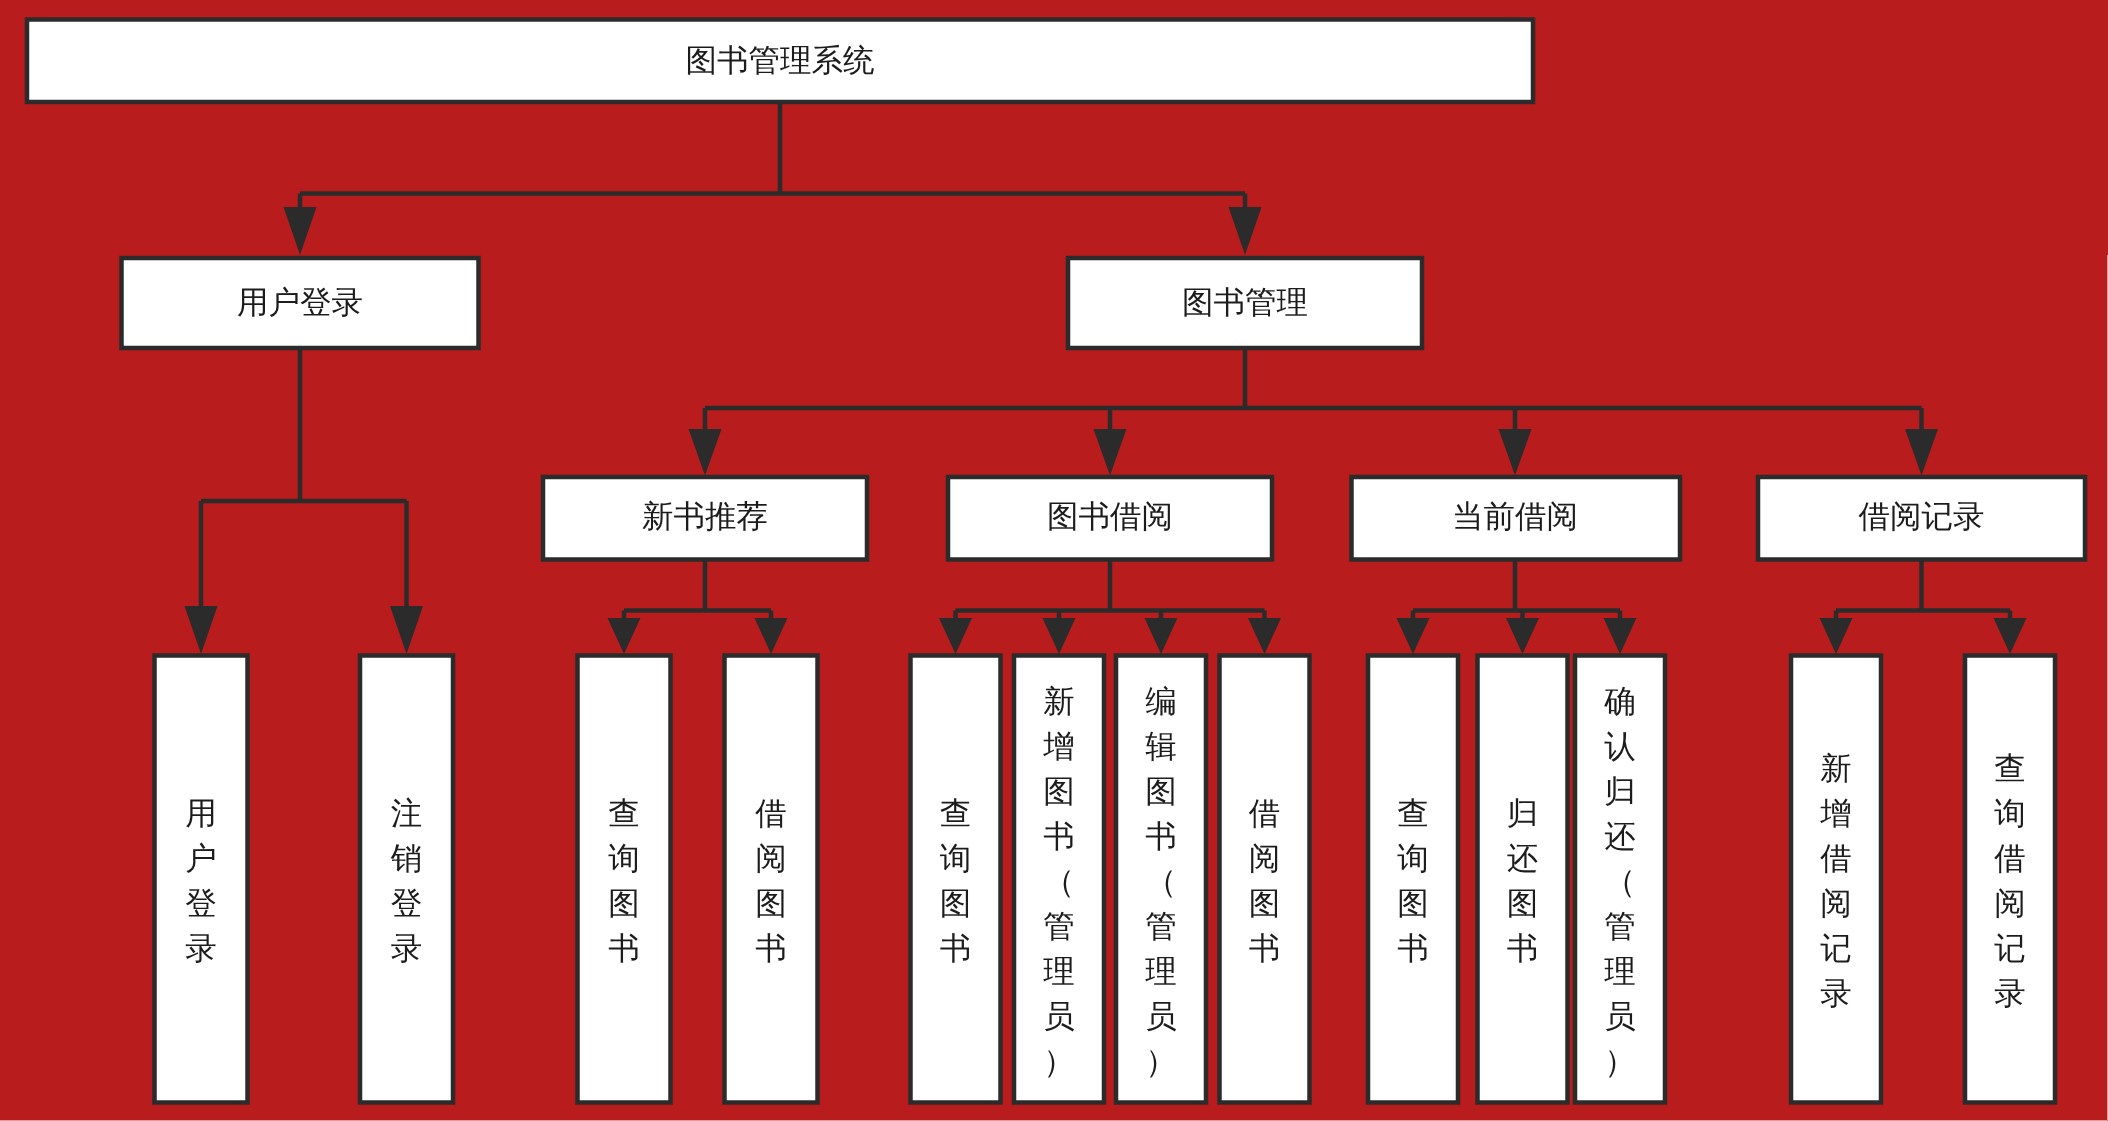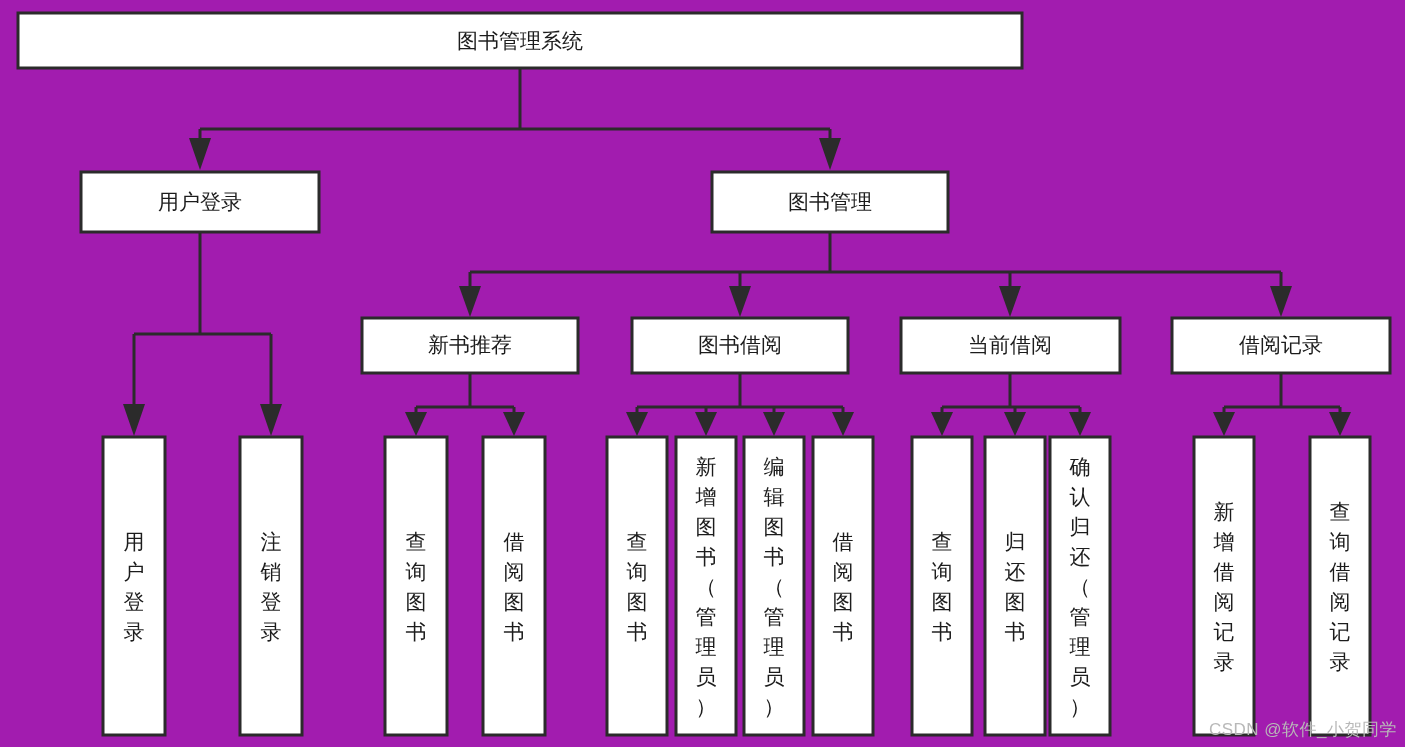--- a/index.html
+++ b/index.html
@@ -10,21 +10,21 @@
   body {
     width: 1405px;
     height: 747px;
     font-family: "Liberation Sans", sans-serif;
     overflow: hidden;
   }
   #diagram-root {
     position: relative;
     width: 1405px;
     height: 747px;
-    background: #a21caf;
+    background: #b91c1c;
   }
   svg#flow {
     position: absolute;
     top: 0;
     left: 0;
     width: 1405px;
     height: 747px;
     display: block;
   }
   .node-rect {
@@ -221,14 +221,13 @@
           <text class="node-label-v" x="1224" y="519.4"><tspan x="1224" dy="0">新</tspan><tspan x="1224" dy="30">增</tspan><tspan x="1224" dy="30">借</tspan><tspan x="1224" dy="30">阅</tspan><tspan x="1224" dy="30">记</tspan><tspan x="1224" dy="30">录</tspan></text>
         </g>
         <g>
           <rect class="node-rect" x="1310" y="437" width="60" height="298"></rect>
           <text class="node-label-v" x="1340" y="519.4"><tspan x="1340" dy="0">查</tspan><tspan x="1340" dy="30">询</tspan><tspan x="1340" dy="30">借</tspan><tspan x="1340" dy="30">阅</tspan><tspan x="1340" dy="30">记</tspan><tspan x="1340" dy="30">录</tspan></text>
         </g>
       </g>
 
   </svg>
 
-  <div class="watermark">CSDN @软件_小贺同学</div>
 </div>
 
 </body></html>

